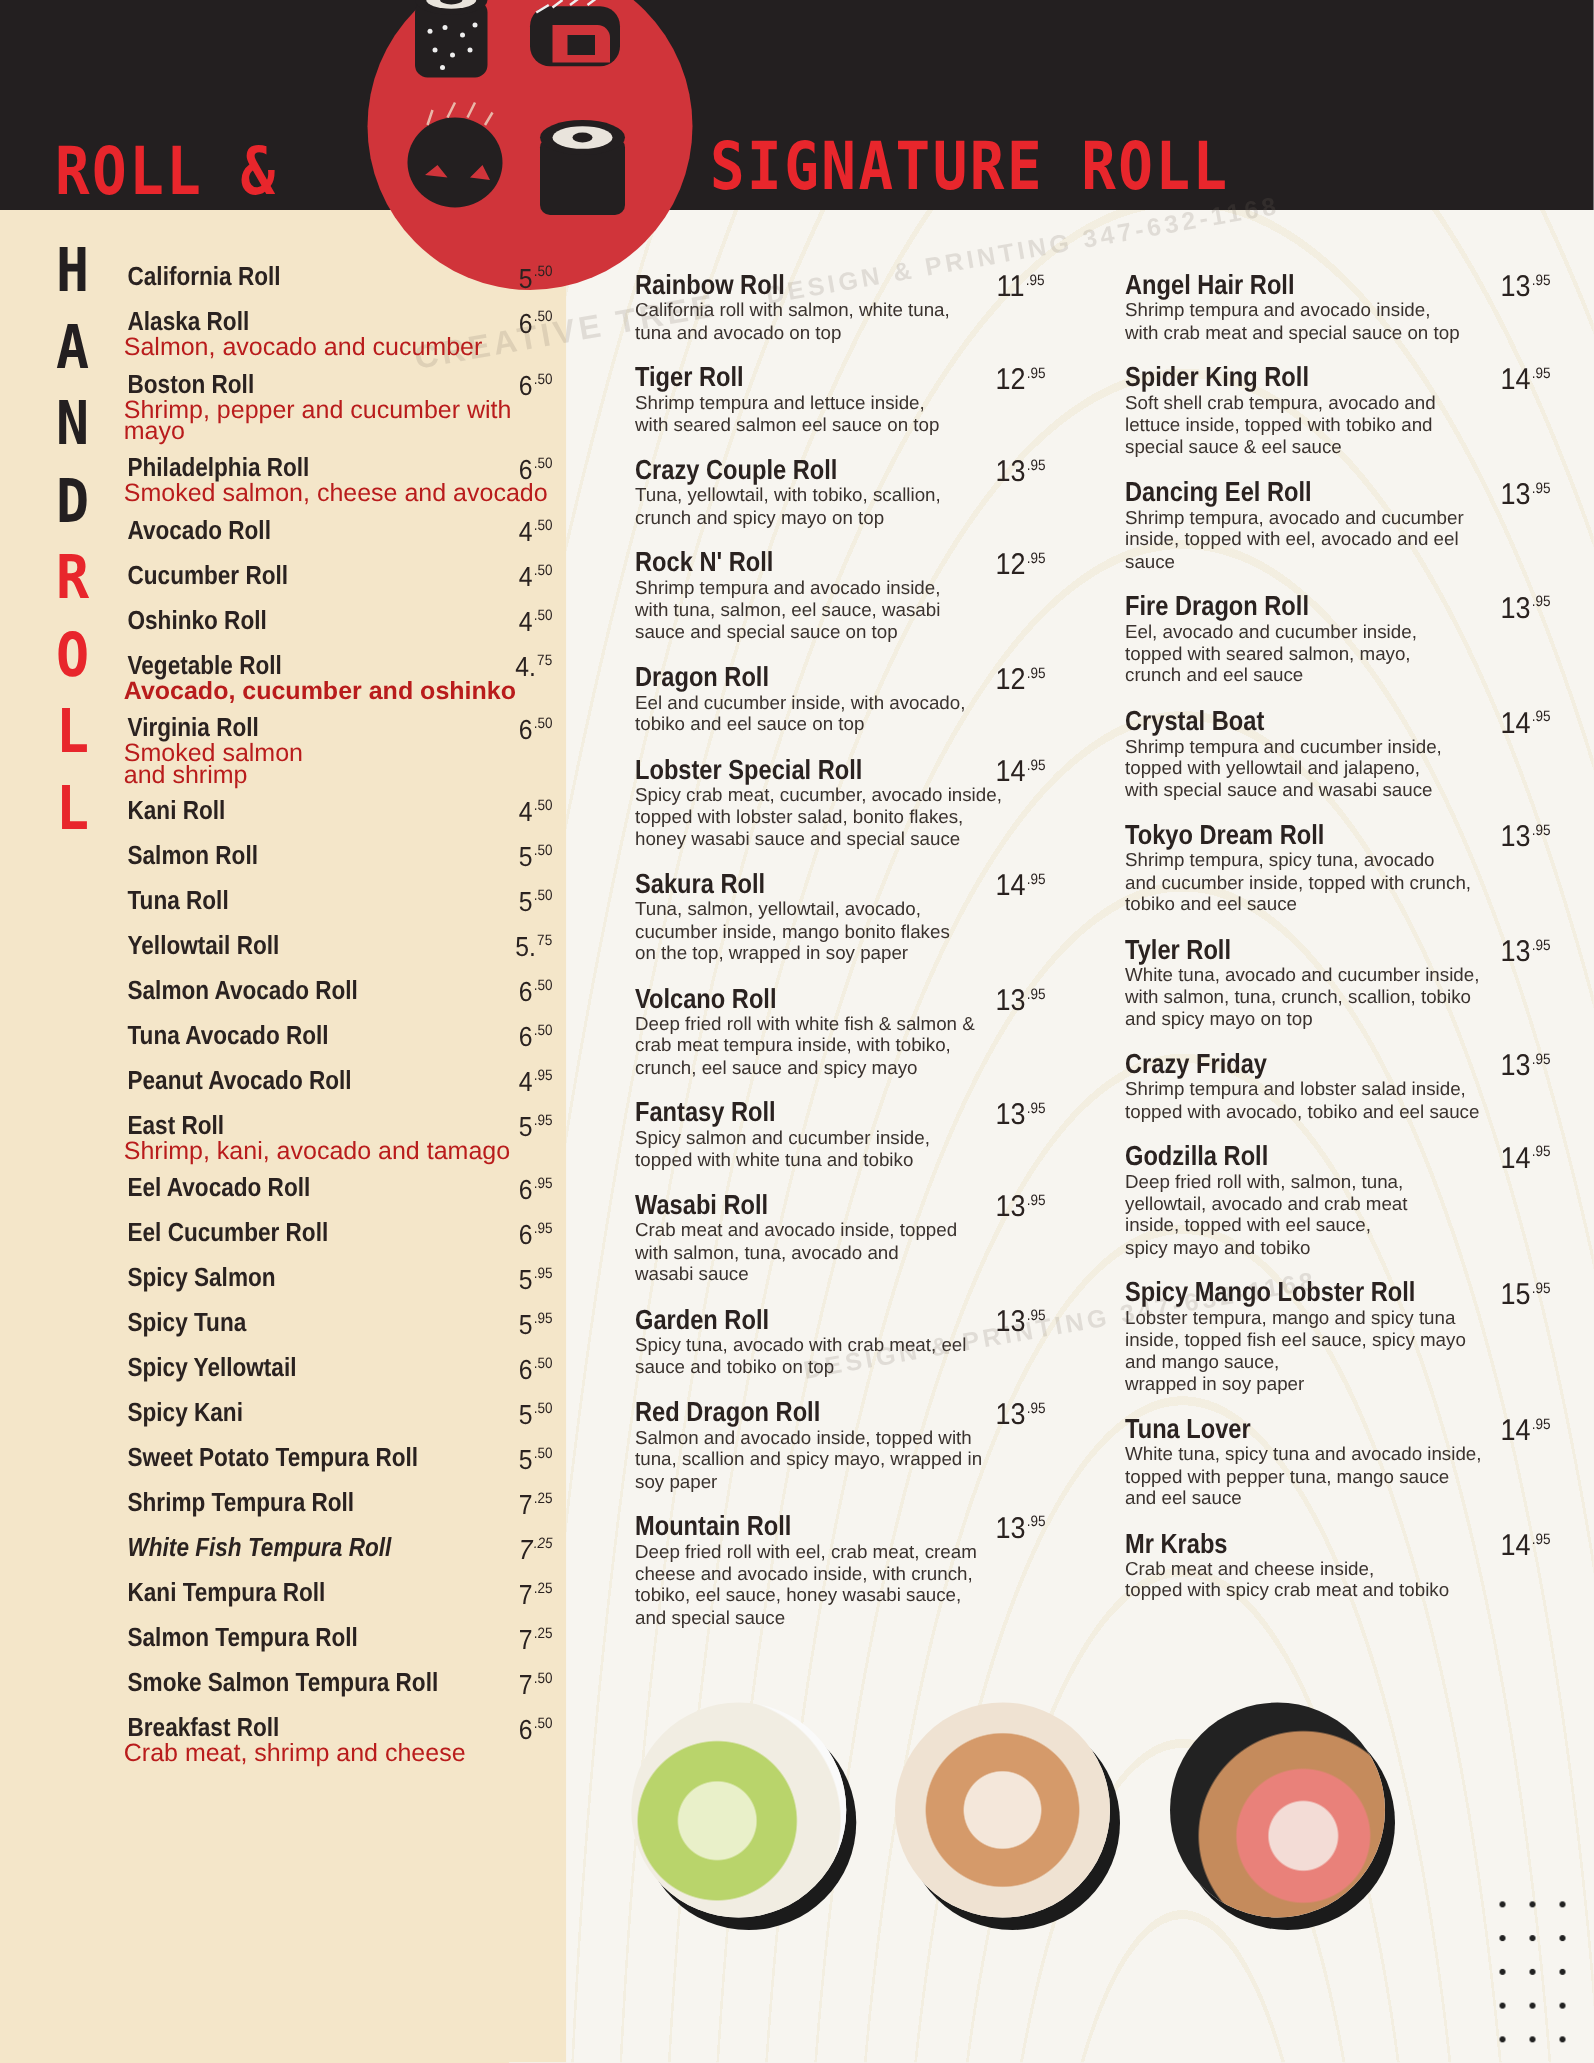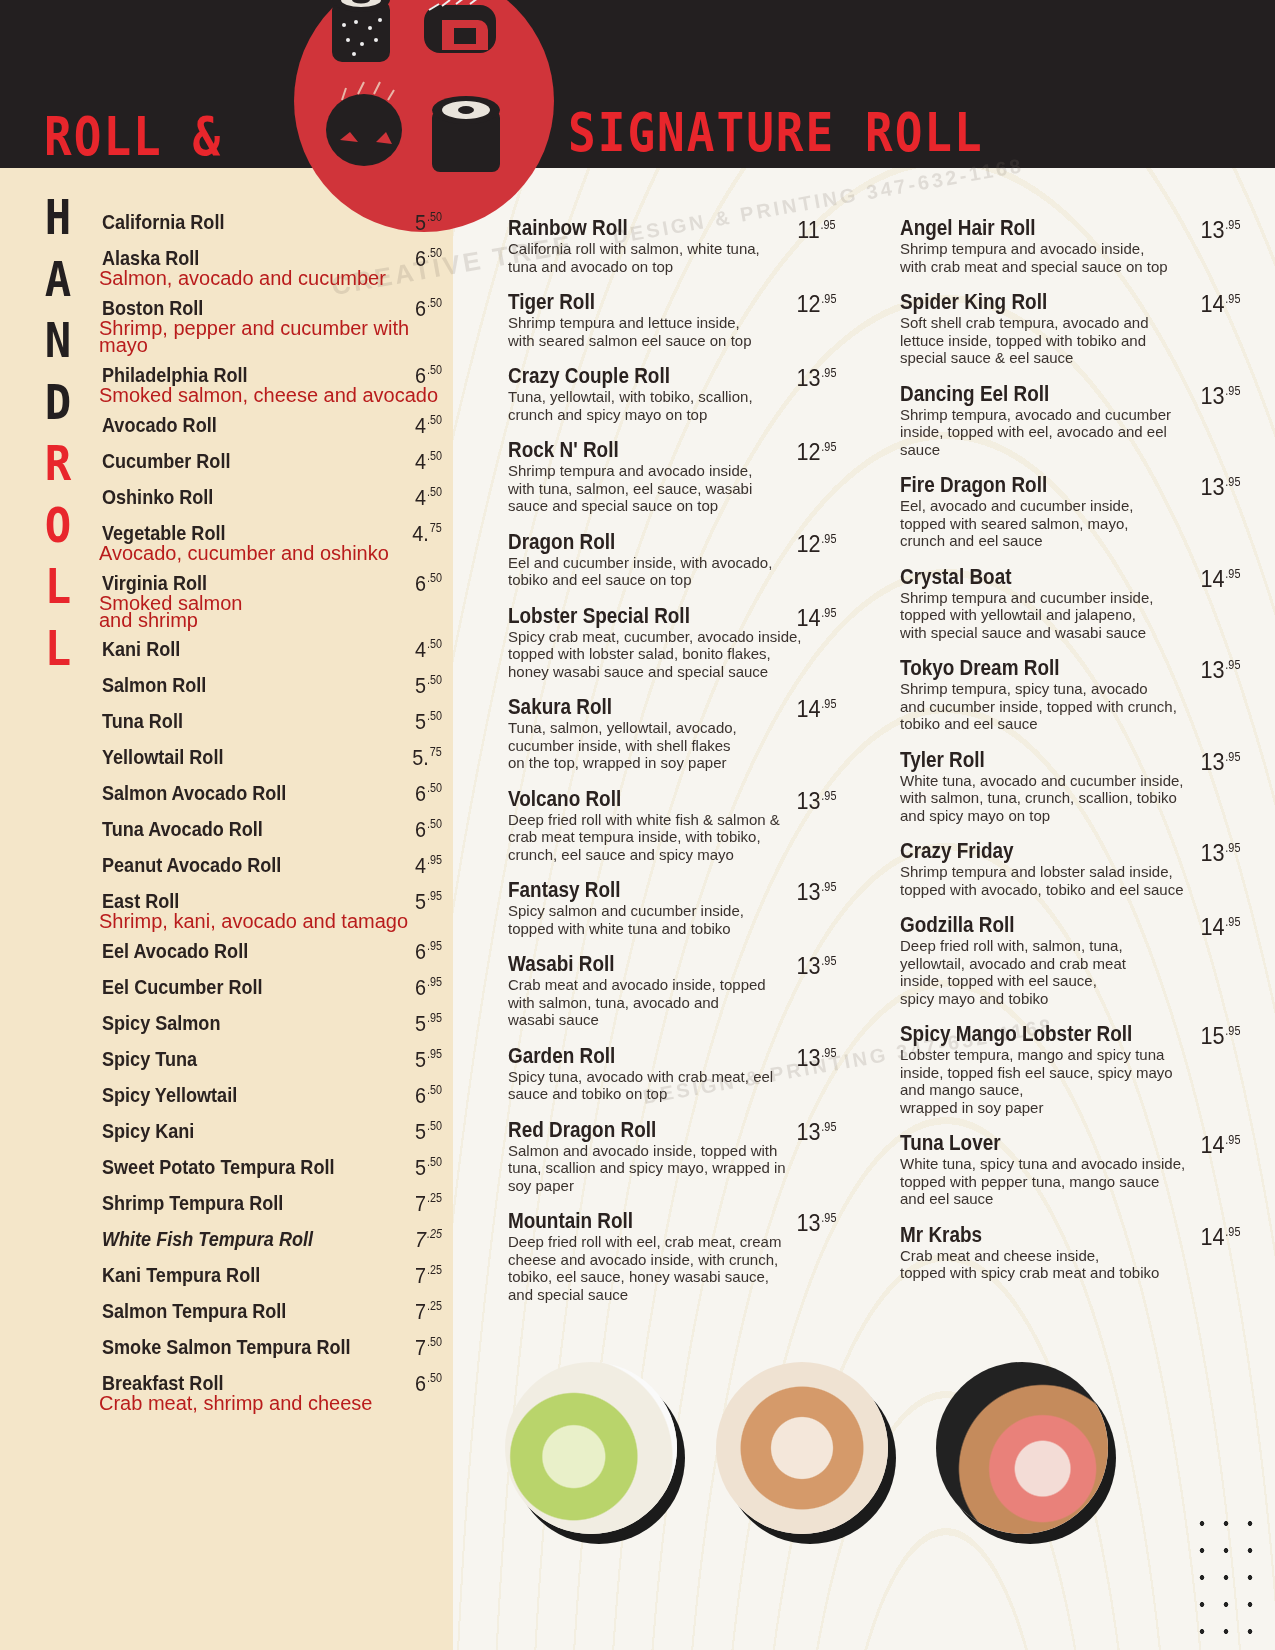--- a/index.html
+++ b/index.html
@@ -180,21 +180,21 @@
       <div class="hand-desc" style="white-space: pre-line;"></div>
     </div>
     <div class="hand-item" style="margin-bottom: 12px;">
       <span class="hand-name">Oshinko Roll</span>
       <span class="price"><span>4</span><sup>.50</sup></span>
       <div class="hand-desc" style="white-space: pre-line;"></div>
     </div>
     <div class="hand-item" style="margin-bottom: 9px;">
       <span class="hand-name">Vegetable Roll</span>
       <span class="price"><span>4.</span><sup>75</sup></span>
-      <div class="hand-desc" style="white-space: pre-line;">Avocado, cucumber and oshinko</div>
+      <div class="hand-desc" style="white-space: pre-line; font-weight: bold;">Avocado, cucumber and oshinko</div>
     </div>
     <div class="hand-item" style="margin-bottom: 8px;">
       <span class="hand-name">Virginia Roll</span>
       <span class="price"><span>6</span><sup>.50</sup></span>
       <div class="hand-desc" style="white-space: pre-line;">Smoked salmon
 and shrimp</div>
     </div>
     <div class="hand-item" style="margin-bottom: 12px;">
       <span class="hand-name">Kani Roll</span>
       <span class="price"><span>4</span><sup>.50</sup></span>
@@ -337,21 +337,21 @@
       <span class="sig-name">Lobster Special Roll</span>
       <span class="price"><span>14</span><sup>.95</sup></span>
       <div class="sig-desc" style="white-space: pre-line;">Spicy crab meat, cucumber, avocado inside,
 topped with lobster salad, bonito flakes,
 honey wasabi sauce and special sauce</div>
     </div>
     <div class="sig-item">
       <span class="sig-name">Sakura Roll</span>
       <span class="price"><span>14</span><sup>.95</sup></span>
       <div class="sig-desc" style="white-space: pre-line;">Tuna, salmon, yellowtail, avocado,
-cucumber inside, with shell flakes
+cucumber inside, mango bonito flakes
 on the top, wrapped in soy paper</div>
     </div>
     <div class="sig-item">
       <span class="sig-name">Volcano Roll</span>
       <span class="price"><span>13</span><sup>.95</sup></span>
       <div class="sig-desc" style="white-space: pre-line;">Deep fried roll with white fish &amp; salmon &amp;
 crab meat tempura inside, with tobiko,
 crunch, eel sauce and spicy mayo</div>
     </div>
     <div class="sig-item">

